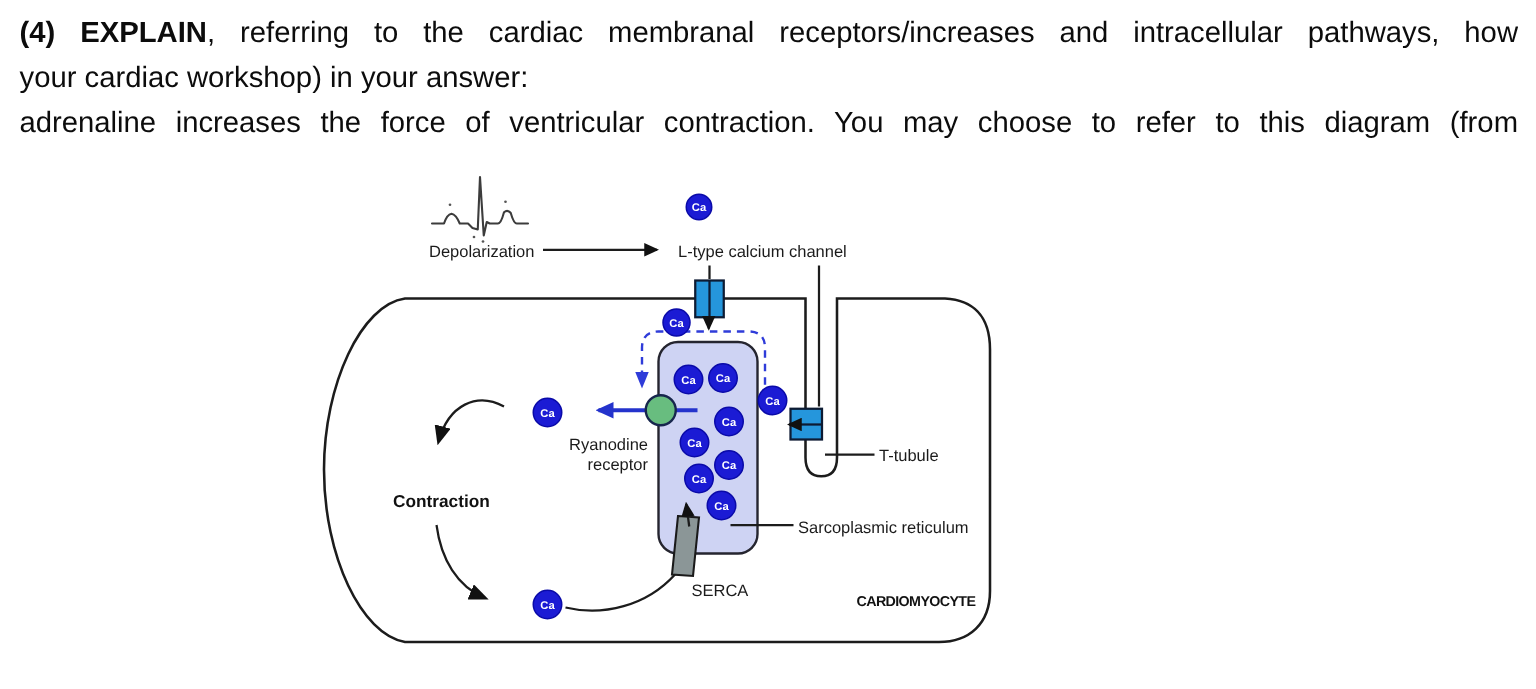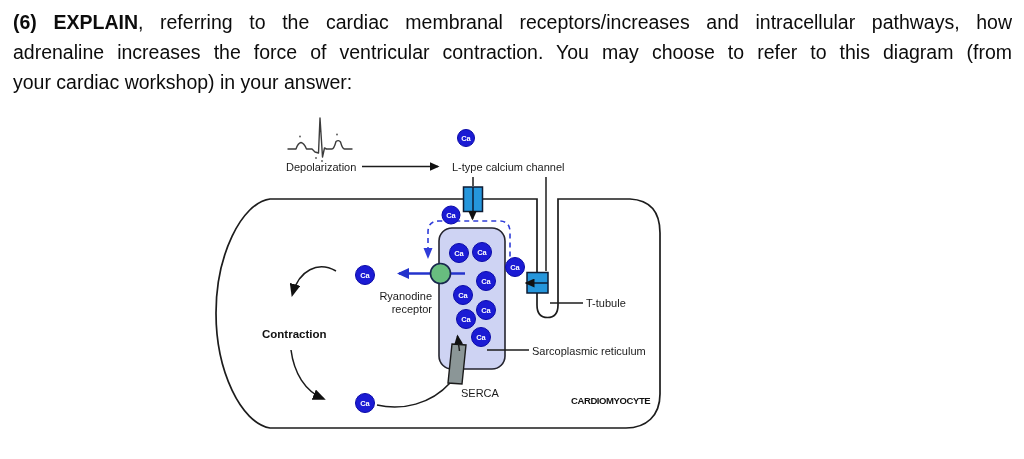--- a/index.html
+++ b/index.html
@@ -18,23 +18,23 @@
   .dlabel{font:11px "Liberation Sans",sans-serif;fill:#1b1b1b;}
   .dlabel-b{font:700 11.5px "Liberation Sans",sans-serif;fill:#111;}
   .dlabel-cell{font:700 9.5px "Liberation Sans",sans-serif;letter-spacing:-0.4px;fill:#111;}
   .ca-text{font:700 7.5px "Liberation Sans",sans-serif;fill:#ffffff;text-anchor:middle;}
   .thin{stroke:#1c1c1c;stroke-width:1.5;fill:none;}
 </style>
 </head>
 <body>
 
 <div id="question">
-  <div class="qline just"><span class="qbold">(6) EXPLAIN</span><span>, referring to the cardiac membranal receptors/increases and intracellular pathways, how</span></div>
+  <div class="qline just"><span class="qbold">(4) EXPLAIN</span><span>, referring to the cardiac membranal receptors/increases and intracellular pathways, how</span></div>
+  <div class="qline">your cardiac workshop) in your answer:</div>
   <div class="qline just">adrenaline increases the force of ventricular contraction. You may choose to refer to this diagram (from</div>
-  <div class="qline">your cardiac workshop) in your answer:</div>
 </div>
 
 <svg id="diagram" width="1024" height="459" viewBox="0 0 1024 459" xmlns="http://www.w3.org/2000/svg">
   <defs>
     <marker id="ah" markerUnits="userSpaceOnUse" markerWidth="10" markerHeight="9" refX="8.5" refY="4.5" orient="auto">
       <path d="M0,0 L10,4.5 L0,9 Z" fill="#111"></path>
     </marker>
     <marker id="ah-big" markerUnits="userSpaceOnUse" markerWidth="13" markerHeight="11" refX="10" refY="5.5" orient="auto">
       <path d="M0,0 L13,5.5 L0,11 Z" fill="#111"></path>
     </marker>

